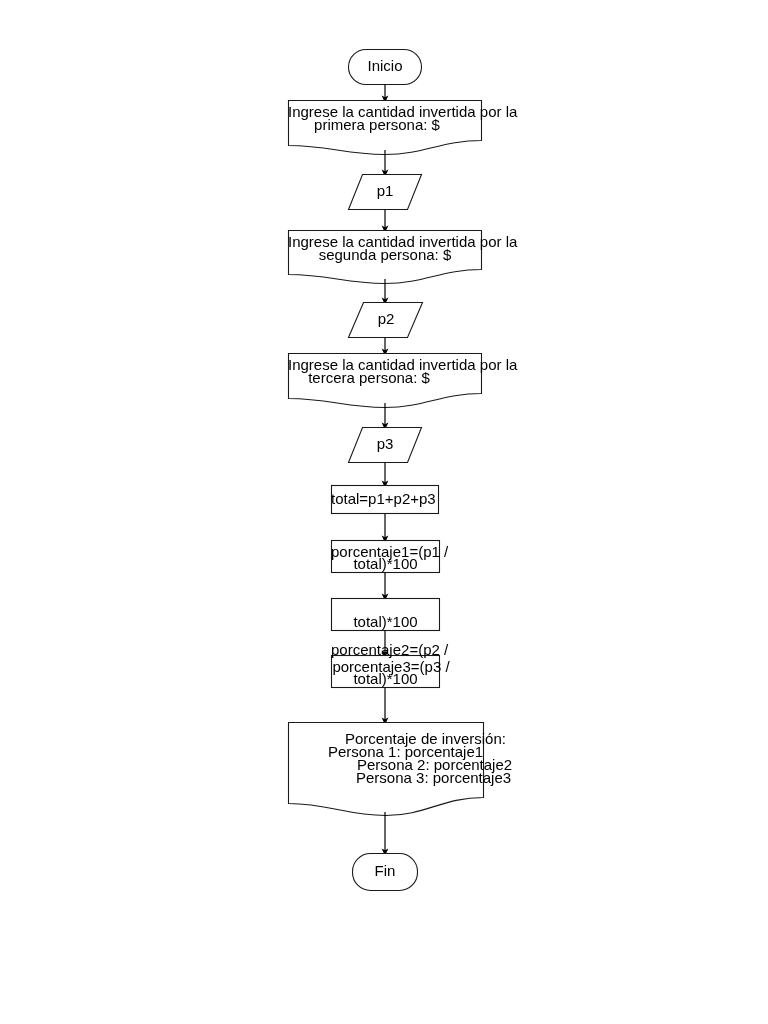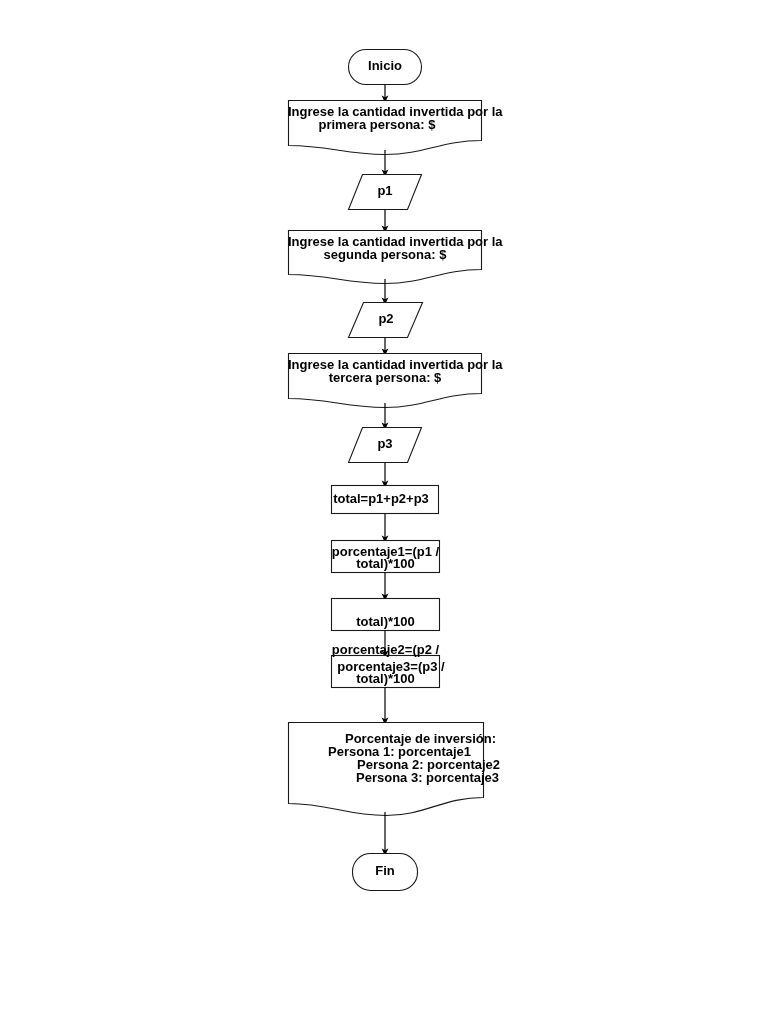--- a/index.html
+++ b/index.html
@@ -20,25 +20,24 @@
     left: 0;
     top: 0;
     width: 768px;
     height: 1024px;
   }
   .node-label {
     position: absolute;
     text-align: center;
     color: #000000;
     font-family: "Liberation Sans", sans-serif;
-    font-size: 13px;
+    font-size: 15px;
     line-height: 12.5px;
     white-space: pre;
     pointer-events: none;
-    font-weight: bold;
   }
   .node-label.block {
     text-align: left;
   }
   .shape-stroke {
     fill: #ffffff;
     stroke: #1a1a1a;
     stroke-width: 1.1;
   }
   .connector {
@@ -124,21 +123,21 @@
 <div class="node-label" style="left:288px; top:119px; width:178px;">primera persona: $</div>
 
 <div class="node-label" style="left:350px; top:185px; width:70px;">p1</div>
 
 <div class="node-label" style="left:288px; top:236px; width:194px;">Ingrese la cantidad invertida por la</div>
 <div class="node-label" style="left:288px; top:249px; width:194px;">segunda persona: $</div>
 
 <div class="node-label" style="left:351px; top:313px; width:70px;">p2</div>
 
 <div class="node-label" style="left:288px; top:359px; width:194px;">Ingrese la cantidad invertida por la</div>
-<div class="node-label" style="left:288px; top:372px; width:194px;">tercera persona: $</div>
+<div class="node-label" style="left:272px; top:372px; width:194px;">tercera persona: $</div>
 
 <div class="node-label" style="left:350px; top:438px; width:70px;">p3</div>
 
 <div class="node-label" style="left:331px; top:493px; width:100px;">total=p1+p2+p3</div>
 
 <div class="node-label" style="left:331px; top:546px; width:109px;">porcentaje1=(p1 /</div>
 <div class="node-label" style="left:331px; top:558px; width:109px;">total)*100</div>
 
 <div class="node-label" style="left:331px; top:604px; width:109px;margin-top:40px;">porcentaje2=(p2 /</div>
 <div class="node-label" style="left:331px; top:616px; width:109px;">total)*100</div>

